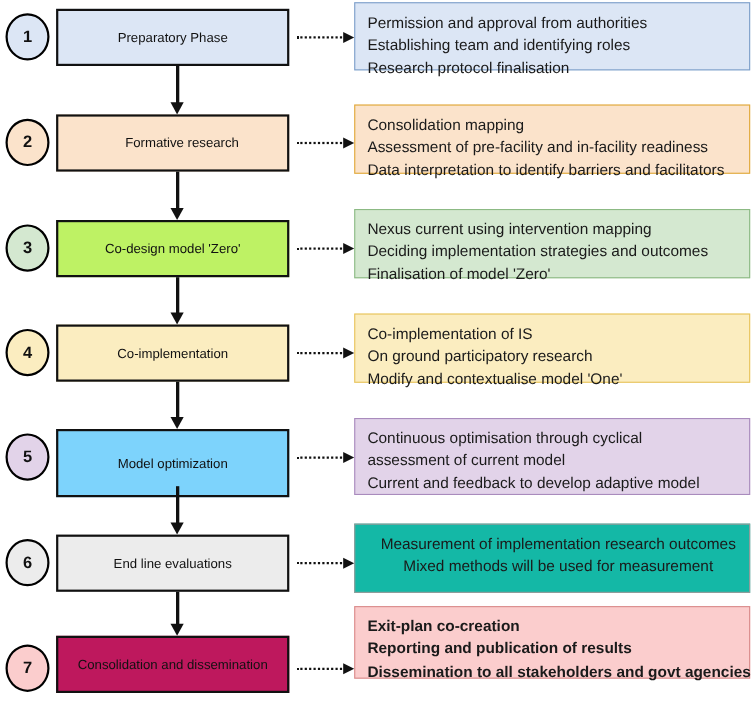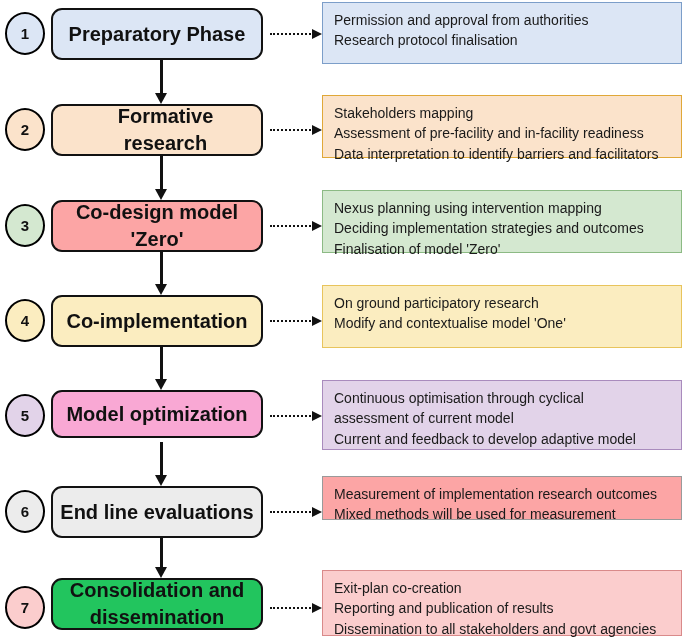--- a/index.html
+++ b/index.html
@@ -36,28 +36,28 @@
     color: #111111;
     letter-spacing: 0;
   }
 
   
   .phase-box {
     position: absolute;
     left: 51px;
     width: 212px;
     border: 2.4px solid #111111;
-    border-radius: 11px;
+    border-radius: 0;
     box-sizing: border-box;
     display: flex;
     align-items: center;
     justify-content: center;
     text-align: center;
-    font-size: 20px;
-    font-weight: bold;
+    font-size: 12px;
+    font-weight: normal;
     color: #111111;
     line-height: 1.35;
     padding: 0 6px;
   }
 
   
   .connector {
     position: absolute;
     left: 154px;
     width: 16px;
@@ -127,86 +127,88 @@
     </div>
     <div class="phase-box" style="top: 8px; height: 52px; background: rgb(220, 230, 245);">
       <span>Preparatory Phase</span>
     </div>
     <div class="dotted-link" style="top: 28px;">
       <div class="dots"></div>
       <div class="arrowhead"></div>
     </div>
     <div class="desc-box" style="top: 2px; height: 62px; background: rgb(220, 230, 245); border-color: rgb(124, 158, 201);">
       <div class="desc-line">Permission and approval from authorities</div>
+      <div class="desc-line">Establishing team and identifying roles</div>
       <div class="desc-line">Research protocol finalisation</div>
     </div>
     <div class="connector" style="top: 60px; height: 44px;">
       <div class="stem" style="height: 35px;"></div>
       <div class="head" style="top: 33px;"></div>
     </div>
     <div class="step-circle" style="top: 108px; background: rgb(251, 227, 203);">
       <span>2</span>
     </div>
     <div class="phase-box" style="top: 104px; height: 52px; background: rgb(251, 227, 203); padding-left: 23px;">
       <span>Formative research</span>
     </div>
     <div class="dotted-link" style="top: 124px;">
       <div class="dots"></div>
       <div class="arrowhead"></div>
     </div>
     <div class="desc-box" style="top: 95px; height: 63px; background: rgb(251, 227, 203); border-color: rgb(224, 168, 56);">
-      <div class="desc-line">Stakeholders mapping</div>
+      <div class="desc-line">Consolidation mapping</div>
       <div class="desc-line">Assessment of pre-facility and in-facility readiness</div>
       <div class="desc-line">Data interpretation to identify barriers and facilitators</div>
     </div>
     <div class="connector" style="top: 156px; height: 44px;">
       <div class="stem" style="height: 35px;"></div>
       <div class="head" style="top: 33px;"></div>
     </div>
     <div class="step-circle" style="top: 204px; background: rgb(212, 232, 208);">
       <span>3</span>
     </div>
-    <div class="phase-box" style="top: 200px; height: 52px; background: #fca5a5;">
+    <div class="phase-box" style="top: 200px; height: 52px; background: #bef264;">
       <span>Co-design model 'Zero'</span>
     </div>
     <div class="dotted-link" style="top: 220px;">
       <div class="dots"></div>
       <div class="arrowhead"></div>
     </div>
     <div class="desc-box" style="top: 190px; height: 63px; background: rgb(212, 232, 208); border-color: rgb(140, 186, 132);">
-      <div class="desc-line">Nexus planning using intervention mapping</div>
+      <div class="desc-line">Nexus current using intervention mapping</div>
       <div class="desc-line">Deciding implementation strategies and outcomes</div>
       <div class="desc-line">Finalisation of model 'Zero'</div>
     </div>
     <div class="connector" style="top: 252px; height: 43px;">
       <div class="stem" style="height: 34px;"></div>
       <div class="head" style="top: 32px;"></div>
     </div>
     <div class="step-circle" style="top: 299px; background: rgb(251, 237, 192);">
       <span>4</span>
     </div>
     <div class="phase-box" style="top: 295px; height: 52px; background: rgb(251, 237, 192);">
       <span>Co-implementation</span>
     </div>
     <div class="dotted-link" style="top: 315px;">
       <div class="dots"></div>
       <div class="arrowhead"></div>
     </div>
     <div class="desc-box" style="top: 285px; height: 63px; background: rgb(251, 237, 192); border-color: rgb(232, 196, 92);">
+      <div class="desc-line">Co-implementation of IS</div>
       <div class="desc-line">On ground participatory research</div>
       <div class="desc-line">Modify and contextualise model 'One'</div>
     </div>
     <div class="connector" style="top: 347px; height: 43px;">
       <div class="stem" style="height: 34px;"></div>
       <div class="head" style="top: 32px;"></div>
     </div>
     <div class="step-circle" style="top: 394px; background: rgb(226, 211, 233);">
       <span>5</span>
     </div>
-    <div class="phase-box" style="top: 390px; height: 48px; background: #f9a8d4; text-align: center;">
+    <div class="phase-box" style="top: 390px; height: 62px; background: #7dd3fc; text-align: center;">
       <span>Model optimization</span>
     </div>
     <div class="dotted-link" style="top: 410px;">
       <div class="dots"></div>
       <div class="arrowhead"></div>
     </div>
     <div class="desc-box" style="top: 380px; height: 70px; background: rgb(226, 211, 233); border-color: rgb(169, 139, 189);">
       <div class="desc-line">Continuous optimisation through cyclical</div>
       <div class="desc-line">assessment of current model</div>
       <div class="desc-line">Current and feedback to develop adaptive model</div>
@@ -218,36 +220,36 @@
     <div class="step-circle" style="top: 490px; background: rgb(236, 236, 236);">
       <span>6</span>
     </div>
     <div class="phase-box" style="top: 486px; height: 52px; background: rgb(236, 236, 236);">
       <span>End line evaluations</span>
     </div>
     <div class="dotted-link" style="top: 506px;">
       <div class="dots"></div>
       <div class="arrowhead"></div>
     </div>
-    <div class="desc-box" style="top: 476px; height: 44px; background: #fca5a5; border-color: rgb(154, 154, 154);">
+    <div class="desc-box" style="top: 476px; height: 63px; background: #14b8a6; border-color: rgb(154, 154, 154); text-align: center;">
       <div class="desc-line">Measurement of implementation research outcomes</div>
       <div class="desc-line">Mixed methods will be used for measurement</div>
     </div>
     <div class="connector" style="top: 538px; height: 40px;">
       <div class="stem" style="height: 31px;"></div>
       <div class="head" style="top: 29px;"></div>
     </div>
     <div class="step-circle" style="top: 586px; background: rgb(251, 205, 205);">
       <span>7</span>
     </div>
-    <div class="phase-box" style="top: 578px; height: 52px; background: #22c55e;">
+    <div class="phase-box" style="top: 578px; height: 52px; background: #be185d;">
       <span>Consolidation and dissemination</span>
     </div>
     <div class="dotted-link" style="top: 602px;">
       <div class="dots"></div>
       <div class="arrowhead"></div>
     </div>
-    <div class="desc-box" style="top: 570px; height: 66px; background: rgb(251, 205, 205); border-color: rgb(217, 138, 138);">
+    <div class="desc-box" style="top: 551px; height: 66px; background: rgb(251, 205, 205); border-color: rgb(217, 138, 138); font-weight: bold;">
       <div class="desc-line">Exit-plan co-creation</div>
       <div class="desc-line">Reporting and publication of results</div>
       <div class="desc-line">Dissemination to all stakeholders and govt agencies</div>
     </div>
   </div>
 
 </body></html>

